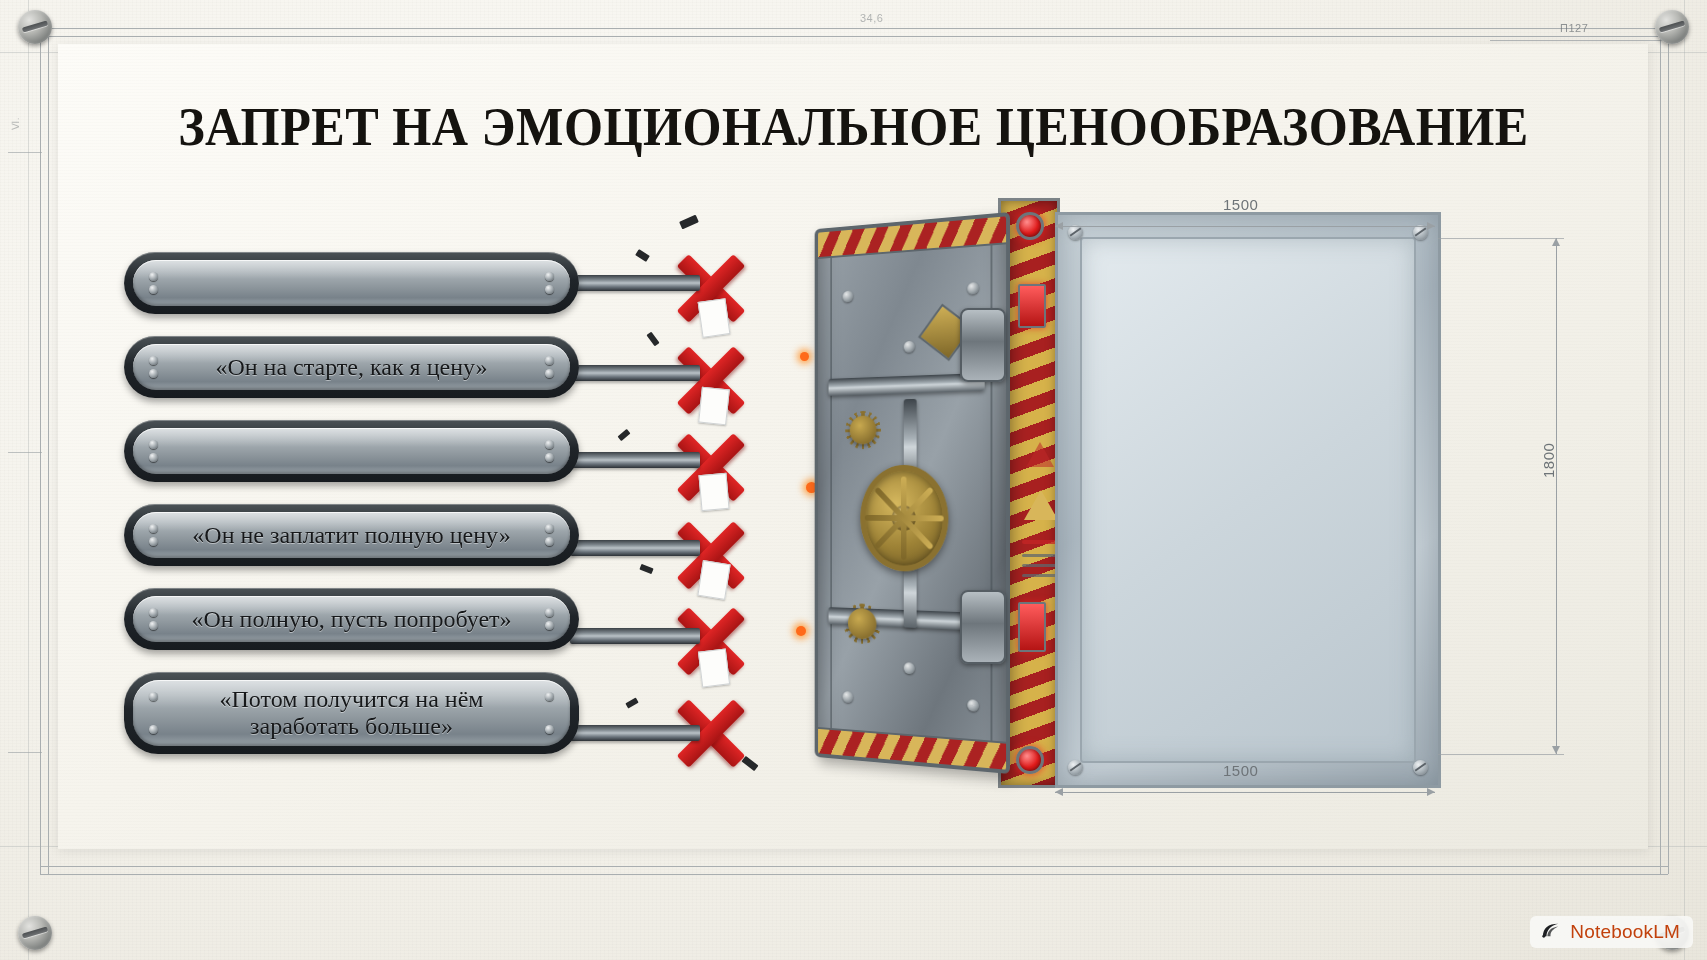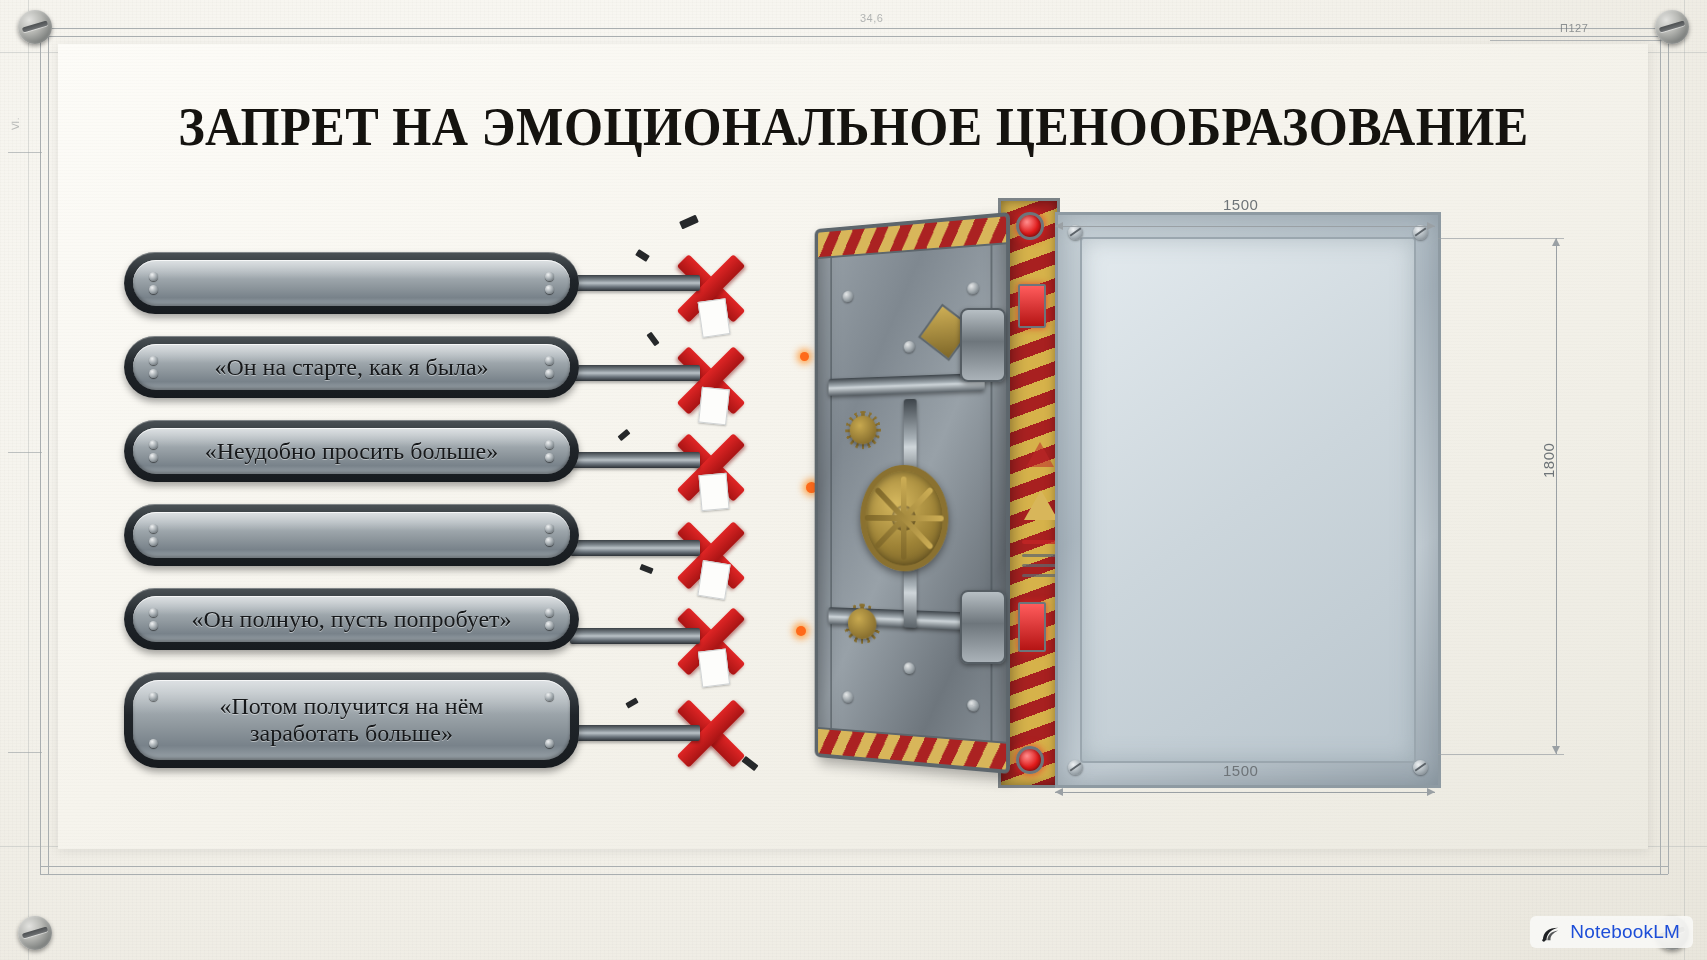--- a/index.html
+++ b/index.html
@@ -77,21 +77,21 @@
 
   
   .pill-col{position:absolute;left:124px;top:252px;width:455px;}
   .pill{
     position:relative;height:62px;margin-bottom:22px;
     border-radius:34px;
     background:linear-gradient(180deg,#4b5256 0%,#20252a 45%,#171b1f 100%);
     box-shadow:0 4px 7px rgba(0,0,0,.34), inset 0 1px 0 rgba(255,255,255,.30);
     padding:5px;box-sizing:border-box;
   }
-  .pill.tall{height:96px;}
+  .pill.tall{height:82px;}
   .pill-face{
     position:absolute;left:9px;right:9px;top:8px;bottom:8px;
     border-radius:26px;
     background:linear-gradient(180deg,#c2c9cd 0%,#aeb6bb 22%,#8e979d 58%,#78828a 82%,#9aa3a9 100%);
     box-shadow:inset 0 1px 0 rgba(255,255,255,.75), inset 0 -2px 3px rgba(0,0,0,.28);
     display:flex;align-items:center;justify-content:center;
     overflow:hidden;
   }
   .pill-face:before{
     content:"";position:absolute;left:0;right:0;top:0;height:42%;
@@ -252,24 +252,24 @@
     background:radial-gradient(circle at 35% 30%, #eef1f3, #a7b0b6 55%, #6d757b 100%);
     box-shadow:0 1px 2px rgba(0,0,0,.35);
   }
   .int-screw:before{
     content:"";position:absolute;left:1px;top:6px;width:13px;height:2px;background:#5c6369;transform:rotate(-35deg);
   }
 
   
   .watermark{
     position:absolute;right:14px;bottom:12px;
-    display:flex;align-items:flex-end;gap:8px;
+    display:flex;align-items:flex-start;gap:8px;
     background:rgba(248,248,246,.9);
     padding:5px 13px 5px 10px;border-radius:6px;
-    font-family:"Liberation Sans",sans-serif;font-size:19px;color:#1d4ed8;letter-spacing:.2px;
+    font-family:"Liberation Sans",sans-serif;font-size:19px;color:#c2410c;letter-spacing:.2px;
   }
 </style>
 </head>
 <body>
 
 <div id="stage">
 
   <div class="paper"></div>
 
   <div class="frame-line frame-h" style="left:40px;top:28px;width:1628px;"></div>
@@ -362,40 +362,40 @@
         <span class="rivet br"></span>
       </div>
     </div>
 
     <div class="pill">
       <div class="pill-face">
         <span class="rivet tl"></span>
         <span class="rivet bl"></span>
         <span class="rivet tr"></span>
         <span class="rivet br"></span>
-        <span class="pill-text">«Он на старте, как я была»</span>
+        <span class="pill-text">«Он на старте, как я цену»</span>
       </div>
     </div>
 
     <div class="pill">
       <div class="pill-face">
         <span class="rivet tl"></span>
         <span class="rivet bl"></span>
         <span class="rivet tr"></span>
         <span class="rivet br"></span>
-        <span class="pill-text">«Неудобно просить больше»</span>
       </div>
     </div>
 
     <div class="pill">
       <div class="pill-face">
         <span class="rivet tl"></span>
         <span class="rivet bl"></span>
         <span class="rivet tr"></span>
         <span class="rivet br"></span>
+        <span class="pill-text">«Он не заплатит полную цену»</span>
       </div>
     </div>
 
     <div class="pill">
       <div class="pill-face">
         <span class="rivet tl"></span>
         <span class="rivet bl"></span>
         <span class="rivet tr"></span>
         <span class="rivet br"></span>
         <span class="pill-text">«Он полную, пусть попробует»</span>

